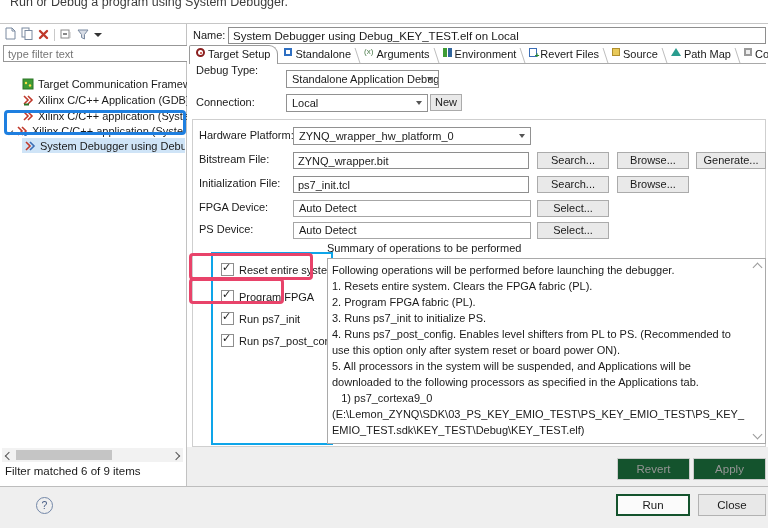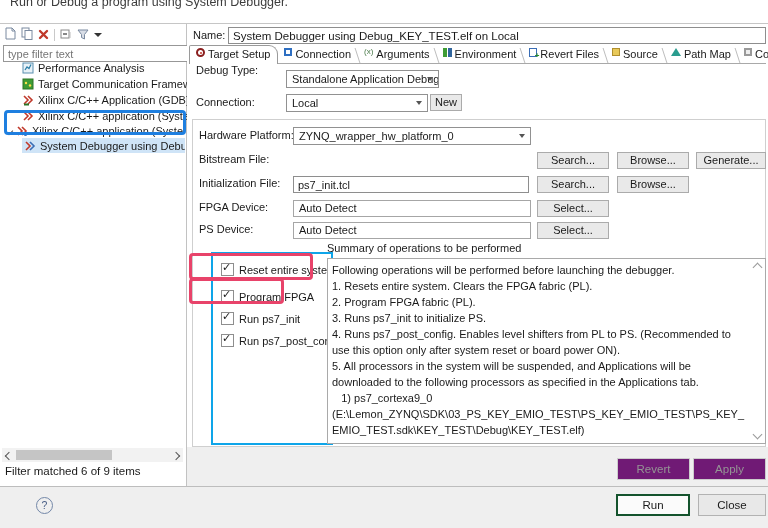--- a/index.html
+++ b/index.html
@@ -86,21 +86,21 @@
   .sum-title{position:absolute;left:134px;top:122px;font-size:11px;}
   .sum-box{position:absolute;left:134px;top:138px;width:439px;height:186px;border:1px solid #a9a9a9;
            background:#fff;box-sizing:border-box;}
   .sum-text{position:absolute;left:4px;top:3px;right:15px;bottom:3px;font-size:11px;line-height:16px;
             white-space:pre-wrap;overflow-wrap:anywhere;overflow:hidden;color:#1a1a1a;}
   .chev{width:6px;height:6px;border-left:1.5px solid #9a9a9a;border-bottom:1.5px solid #9a9a9a;position:absolute;}
   .chev-up{right:4px;top:5px;transform:rotate(135deg);}
   .chev-dn{right:4px;bottom:5px;transform:rotate(-45deg);}
   
   .apply-bar{position:absolute;left:0;top:423px;width:581px;height:39px;background:#efefef;}
-  .dbtn{position:absolute;top:11px;width:73px;height:22px;background:#701a75;border:1px solid #cccccc;
+  .dbtn{position:absolute;top:11px;width:73px;height:22px;background:#14532d;border:1px solid #cccccc;
         color:#959595;font-size:11.5px;text-align:center;line-height:20px;box-sizing:border-box;}
   
   .footer{position:absolute;left:0;top:487px;width:768px;height:41px;background:#efefef;}
   .help-icon{position:absolute;left:36px;top:10px;width:15px;height:15px;border:1px solid #7387a8;
              border-radius:50%;color:#4a5f86;font-size:10.5px;text-align:center;line-height:14px;}
   .run-btn{position:absolute;left:616px;top:7px;width:74px;height:22px;background:#fbfbfb;
            border:2px solid #14532d;font-size:11.5px;text-align:center;line-height:18px;box-sizing:border-box;}
   .close-btn{position:absolute;left:698px;top:7px;width:68px;height:22px;background:#e8e8e8;
            border:1px solid #b2b2b2;font-size:11.5px;text-align:center;line-height:20px;box-sizing:border-box;}
 </style>
@@ -141,29 +141,20 @@
             </svg></span>
         <span class="ic">
           <svg width="12" height="12" viewBox="0 0 12 12">
               <path d="M1 2h10L7.5 6.5V11l-3-1.5V6.5z" fill="#d8dde6" stroke="#7a8aa0"></path>
             </svg></span>
         <span class="caret-down"></span>
       </div>
 
       <input class="filter-input" type="text" placeholder="type filter text" style="">
 
-      <div class="tree-row" style="top:36px;padding-left:22px;">
-        <span class="ticn">
-          <svg width="12" height="12" viewBox="0 0 12 12">
-              <rect x="1" y="1" width="10" height="10" fill="#e8f2f8" stroke="#5a8fb0"></rect>
-              <path d="M3 8l2-3 2 1.5 2-4" stroke="#2d7fa8" stroke-width="1.3" fill="none"></path>
-            </svg>
-          </span>
-        <span>Performance Analysis</span>
-      </div>
       <div class="tree-row" style="top:52px;padding-left:22px;">
         <span class="ticn">
           <svg width="12" height="12" viewBox="0 0 12 12">
               <rect x="1" y="1" width="10" height="10" fill="#3f9c35" stroke="#2c7426"></rect>
               <circle cx="4" cy="5" r="1.2" fill="#ffe04a"></circle>
               <circle cx="8" cy="7.5" r="1.2" fill="#ffe04a"></circle>
             </svg>
           </span>
         <span>Target Communication Framewc</span>
       </div>
@@ -221,21 +212,21 @@
       <div class="lbl" style="left:6px;top:3px;">Name:</div>
       <input class="txt" style="left: 41px; top: 3px; width: 528px;" value="System Debugger using Debug_KEY_TEST.elf on Local">
 
       <div class="tabs">
         <div class="tab active">
           <span class="ic ic-target"></span>
           <span>Target Setup</span>
           </div>
         <div class="tab">
           <span class="ic ic-app"></span>
-          <span>Connection</span>
+          <span>Standalone</span>
           </div>
         <div class="tab">
           <span class="ic ic-args">(x)</span>
           <span>Arguments</span>
           </div>
         <div class="tab">
           <span class="ic ic-env"></span>
           <span>Environment</span>
           </div>
         <div class="tab">
@@ -261,20 +252,21 @@
 
       <div class="lbl" style="left:9px;top:70px;">Connection:</div>
       <div class="combo" style="left:99px;top:70px;width:119px;">Local</div>
       <div class="pbtn" style="left:243px;top:70px;width:32px;">New</div>
 
       <div class="groupbox">
         <div class="lbl" style="left:6px;top:7px;">Hardware Platform:</div>
         <div class="combo" style="left:100px;top:7px;width:215px;">ZYNQ_wrapper_hw_platform_0</div>
 
         <div class="lbl" style="left:6px;top:31px;">Bitstream File:</div>
+        <input class="txt" style="left: 100px; top: 32px; width: 226px; font-size: 11px;" value="ZYNQ_wrapper.bit">
         <div class="pbtn" style="left:344px;top:32px;width:72px;">Search...</div>
         <div class="pbtn" style="left:424px;top:32px;width:72px;">Browse...</div>
         <div class="pbtn" style="left:503px;top:32px;width:70px;">Generate...</div>
 
         <div class="lbl" style="left:6px;top:55px;">Initialization File:</div>
         <input class="txt" style="left: 100px; top: 56px; width: 226px; font-size: 11px;" value="ps7_init.tcl">
         <div class="pbtn" style="left:344px;top:56px;width:72px;">Search...</div>
         <div class="pbtn" style="left:424px;top:56px;width:72px;">Browse...</div>
 
         <div class="lbl" style="left:6px;top:79px;">FPGA Device:</div>

